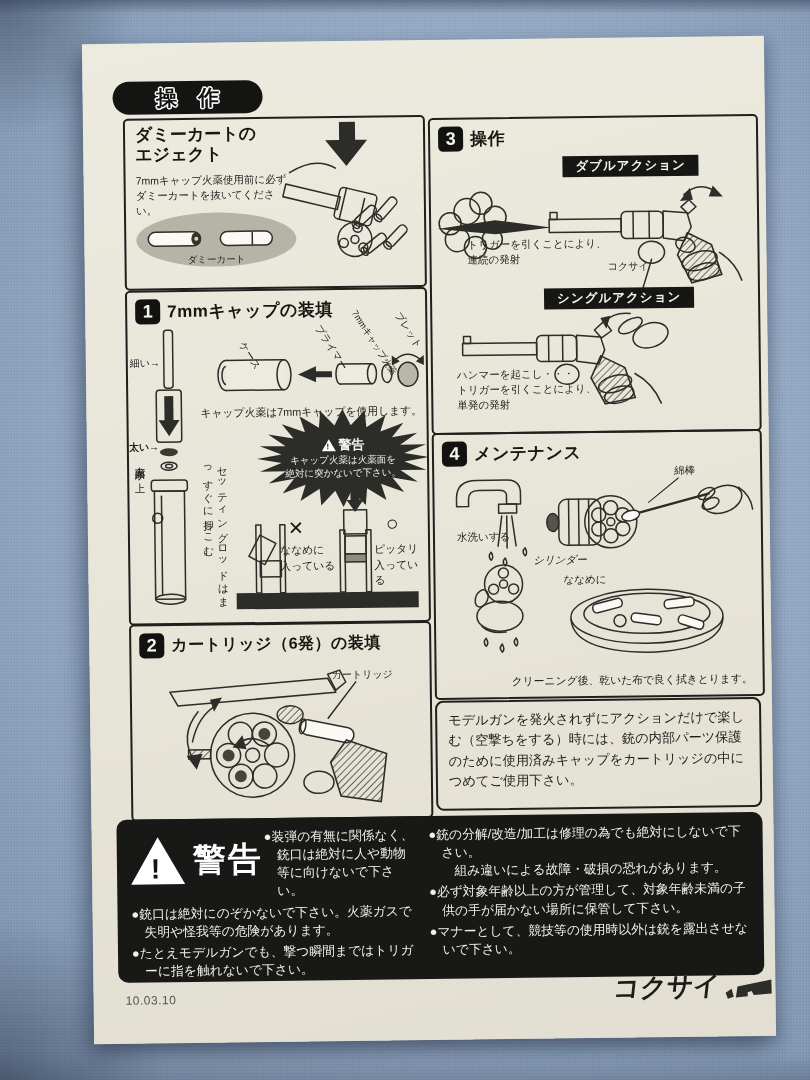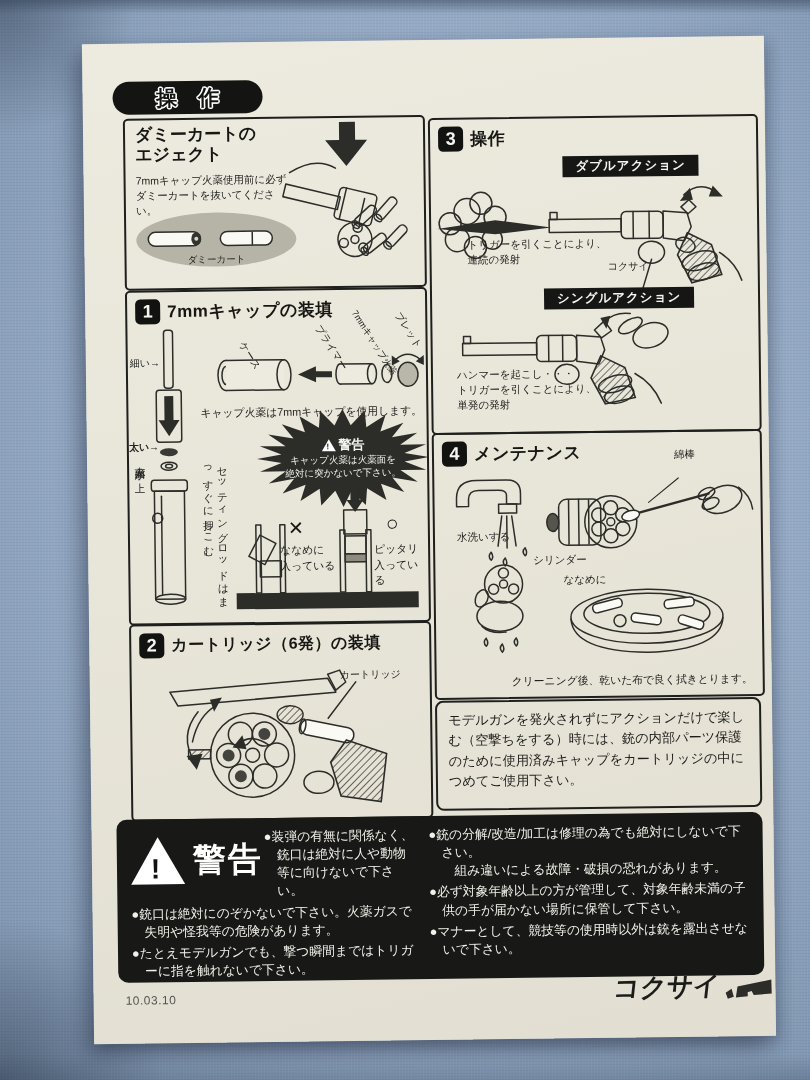--- a/index.html
+++ b/index.html
@@ -270,21 +270,21 @@
       <polygon points="44,94 54,108 60,92" class="fl"></polygon>
       <path d="M126,84 Q110,72 96,82" class="ln" stroke-width="2.5"></path>
       <polygon points="100,74 90,86 104,88" class="fl"></polygon>
       <rect x="46" y="88" width="22" height="9" fill="url(#h2)" stroke="#2c2c28" stroke-width="1.4"></rect>
       <path d="M50,80 Q56,54 74,44" class="ln" stroke-width="2.5"></path>
       <polygon points="68,38 80,36 72,50" class="fl"></polygon>
       <polygon points="204,80 244,94 238,142 198,136 188,102" fill="url(#h2)" stroke="#2c2c28" stroke-width="1.6"></polygon>
       <ellipse cx="176" cy="122" rx="15" ry="11" class="ln"></ellipse>
       <line x1="214" y1="22" x2="186" y2="58" class="ln" stroke-width="1.1"></line>
     </svg>
-    <div class="abs label-s" style="left:208px;top:44px;">カートリッジ</div>
+    <div class="abs label-s" style="left:200px;top:44px;">カートリッジ</div>
   </div>
 
   <div class="box" style="left:345px;top:78px;width:326px;height:313px;">
     <div class="bighead abs" style="left:8px;top:7px;">
       <span class="badge">3</span>
       <span class="btitle" style="font-size:17px;">操作</span>
     </div>
     <div class="blackbar abs" style="left:132px;top:38px;">ダブルアクション</div>
 
     <svg class="abs" style="left:6px;top:56px;" width="314" height="112">
@@ -421,22 +421,22 @@
         <g transform="translate(222,134) rotate(-6)">
             <rect x="0" y="0" width="30" height="9" rx="4" class="wh" stroke="#2c2c28"></rect>
           </g>
         <g transform="translate(238,148) rotate(18)">
             <rect x="0" y="0" width="26" height="9" rx="4" class="wh" stroke="#2c2c28"></rect>
           </g>
         <circle cx="178" cy="154" r="6"></circle>
       </g>
     </svg>
     <div class="abs label-s" style="left:22px;top:96px;font-size:10.5px;">水洗いする</div>
-    <div class="abs label-s" style="left:98px;top:120px;font-size:10.5px;">シリンダー</div>
-    <div class="abs label-s" style="left:240px;top:16px;font-size:10.5px;">綿棒</div>
+    <div class="abs label-s" style="left:98px;top:120px;font-size:10.5px;font-style:italic;">シリンダー</div>
+    <div class="abs label-s" style="left:240px;top:32px;font-size:10.5px;">綿棒</div>
     <div class="abs label-s" style="left:128px;top:140px;font-size:10.5px;">ななめに</div>
     <div class="abs jtext" style="right:10px;bottom:7px;font-size:10.8px;">クリーニング後、乾いた布で良く拭きとります。</div>
   </div>
 
   <div class="box" id="notebox">
     <div>モデルガンを発火されずにアクションだけで楽しむ（空撃ちをする）時には、銃の内部パーツ保護のために使用済みキャップをカートリッジの中につめてご使用下さい。</div>
   </div>
 
   <div id="warnbox">
     <div class="col colL">

